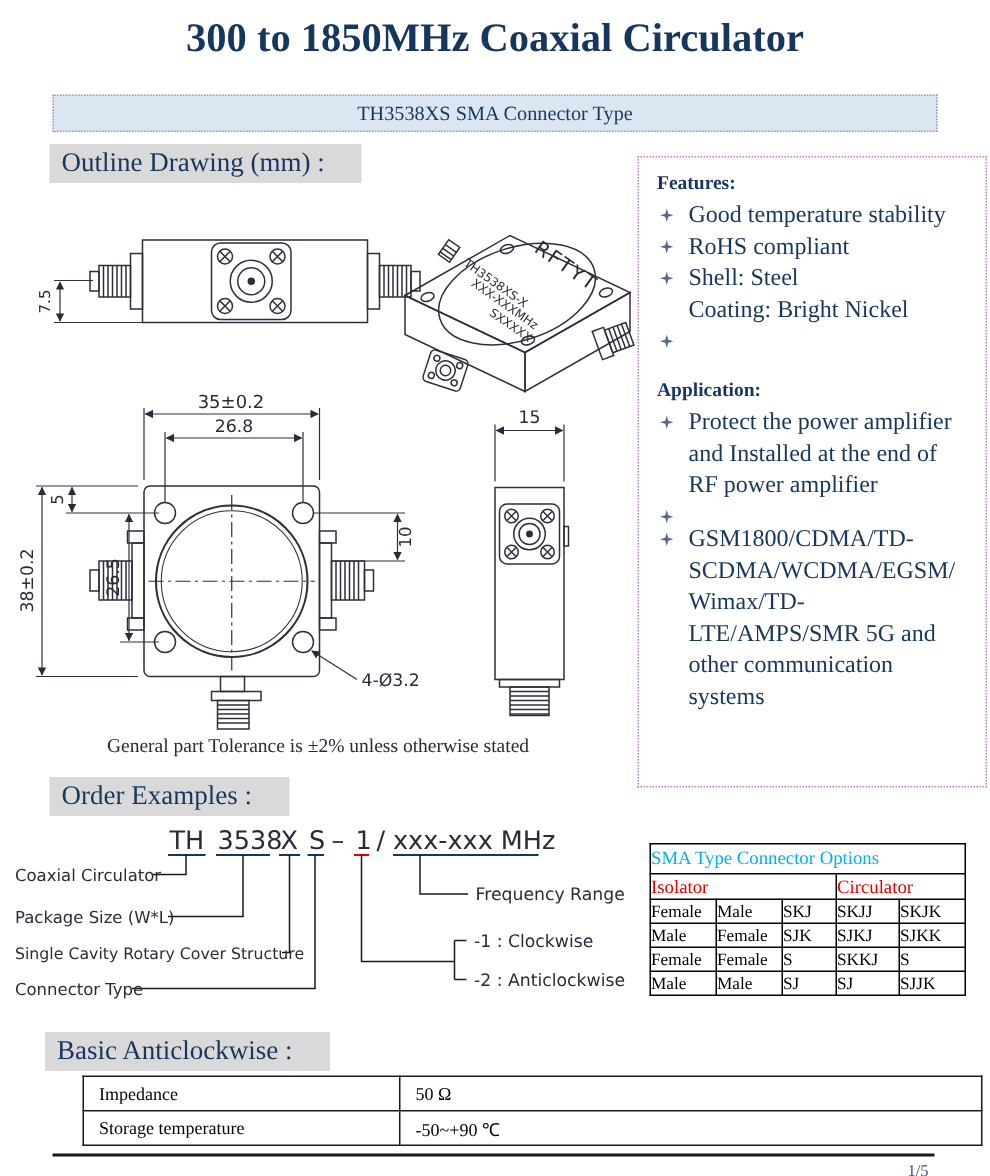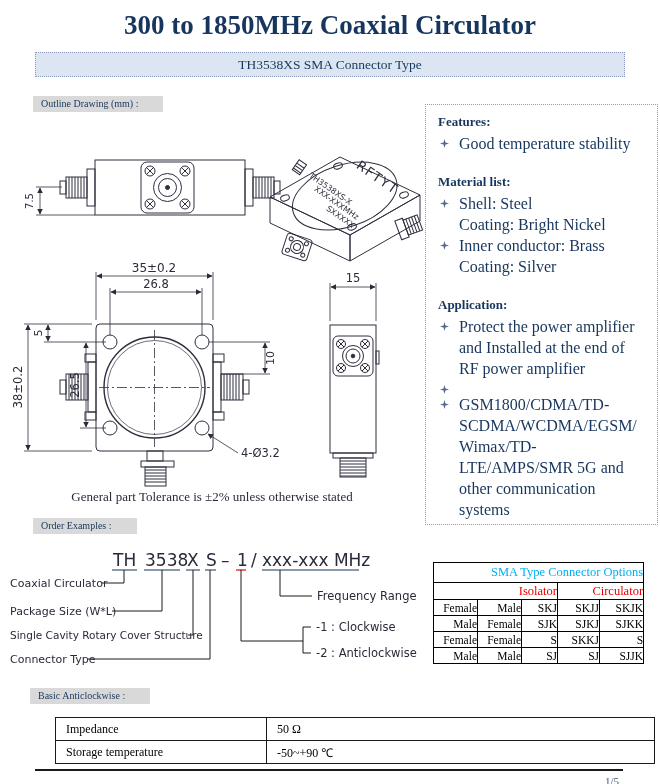--- a/index.html
+++ b/index.html
@@ -1,33 +1,33 @@
 <!DOCTYPE html>
 <html><head>
 <meta charset="utf-8">
 <style>
   html,body{margin:0;padding:0;background:#e8e8e8;}
   .page{position:relative;width:660px;height:784px;background:#ffffff;overflow:hidden;
         font-family:"Liberation Serif",serif;color:#17365d;margin:0 auto;text-decoration:underline;}
   .abs{position:absolute;}
   .page-title{left:0;top:10px;width:660px;text-align:center;font-size:27px;font-weight:bold;color:#17365d;}
-  .subtitle-bar{left:35px;top:52px;width:588px;height:23px;background:#dce6f2;border:1px dotted #8e9cc0;
+  .subtitle-bar{left:35px;top:63px;width:588px;height:23px;background:#dce6f2;border:1px dotted #8e9cc0;
                 text-align:center;line-height:23px;font-size:13.5px;color:#17365d;}
-  .chip{background:#d9d9d9;color:#17365d;font-size:10px;padding:2px 25px 3px 8px;white-space:nowrap;}
+  .chip{background:#d9d9d9;color:#17365d;font-size:18px;padding:2px 25px 3px 8px;white-space:nowrap;}
   .features-panel{left:425px;top:104px;width:233px;height:421px;border:1px dotted #c07fc0;
                   box-sizing:border-box;padding:6px 10px 0 12px;background:#fff;}
   .fp-head{font-weight:bold;font-size:13px;color:#17365d;line-height:22px;}
   .fp-head.gap{margin-top:17px;}
   .fp-item{display:flex;gap:10px;padding-left:2px;font-size:16px;line-height:21px;color:#17365d;}
   .fp-item .txt{white-space:pre-line;overflow-wrap:anywhere;}
   .star{flex:0 0 9px;width:9px;height:9px;margin-top:6px;background:#566890;
         clip-path:polygon(50% 0%,61% 39%,100% 50%,61% 61%,50% 100%,39% 61%,0% 50%,39% 39%);}
   table{border-collapse:collapse;}
   .sma-table{left:433px;top:562px;width:210px;table-layout:fixed;background:#fff;}
-  .sma-table td,.sma-table th{border:1px solid #000;text-align:right;padding:0;font-weight:normal;}
+  .sma-table td,.sma-table th{border:1px solid #000;text-align:left;padding:0;font-weight:normal;}
   .sma-title{color:#00b0f0;font-weight:bold;font-size:12.5px;height:19px;}
   .sma-group{color:#e60000;font-size:12.5px;height:16px;}
   .sma-port{color:#e60000;font-size:11.5px;height:30px;white-space:pre-line;line-height:13px;}
   .sma-cell{color:#000;font-size:11.5px;height:15px;}
   .spec-table{left:55px;top:717px;width:600px;}
   .spec-table td{border:1px solid #1a1a1a;height:22px;font-size:12px;color:#000;padding:0 0 0 10px;margin-top:32px;}
   .spec-label{width:200px;}
   .footer-rule{left:35px;top:769px;width:588px;height:2px;background:#1a1a1a;}
   .page-num{left:605px;top:775px;font-size:11px;color:#44507a;}
   svg text{font-family:"DejaVu Sans",sans-serif;fill:#2a2a3a;stroke:none;}
@@ -173,30 +173,31 @@
 
     <text class="ser" x="212" y="376" font-size="13" text-anchor="middle" fill="#1f2a44">General part Tolerance is ±2% unless otherwise stated</text>
   </svg>
 
   <div class="abs features-panel">
     <div class="fp-head">Features:</div>
     <div class="fp-item">
         <span class="star"></span>
         <span class="txt">Good temperature stability</span>
       </div>
-    <div class="fp-head gap">Material list:</div>
+    <div class="fp-item">
+        <span class="star"></span>
+        <span class="txt">RoHS compliant</span>
+      </div>
     <div class="fp-item">
         <span class="star"></span>
         <span class="txt">Shell: Steel
 Coating: Bright Nickel</span>
       </div>
     <div class="fp-item">
         <span class="star"></span>
-        <span class="txt">Inner conductor: Brass
-Coating: Silver</span>
       </div>
     <div class="fp-head gap">Application:</div>
     <div class="fp-item">
         <span class="star"></span>
         <span class="txt">Protect the power amplifier and Installed at the end of RF power amplifier</span>
       </div>
     <div class="fp-item">
         <span class="star"></span>
       </div>
     <div class="fp-item">

